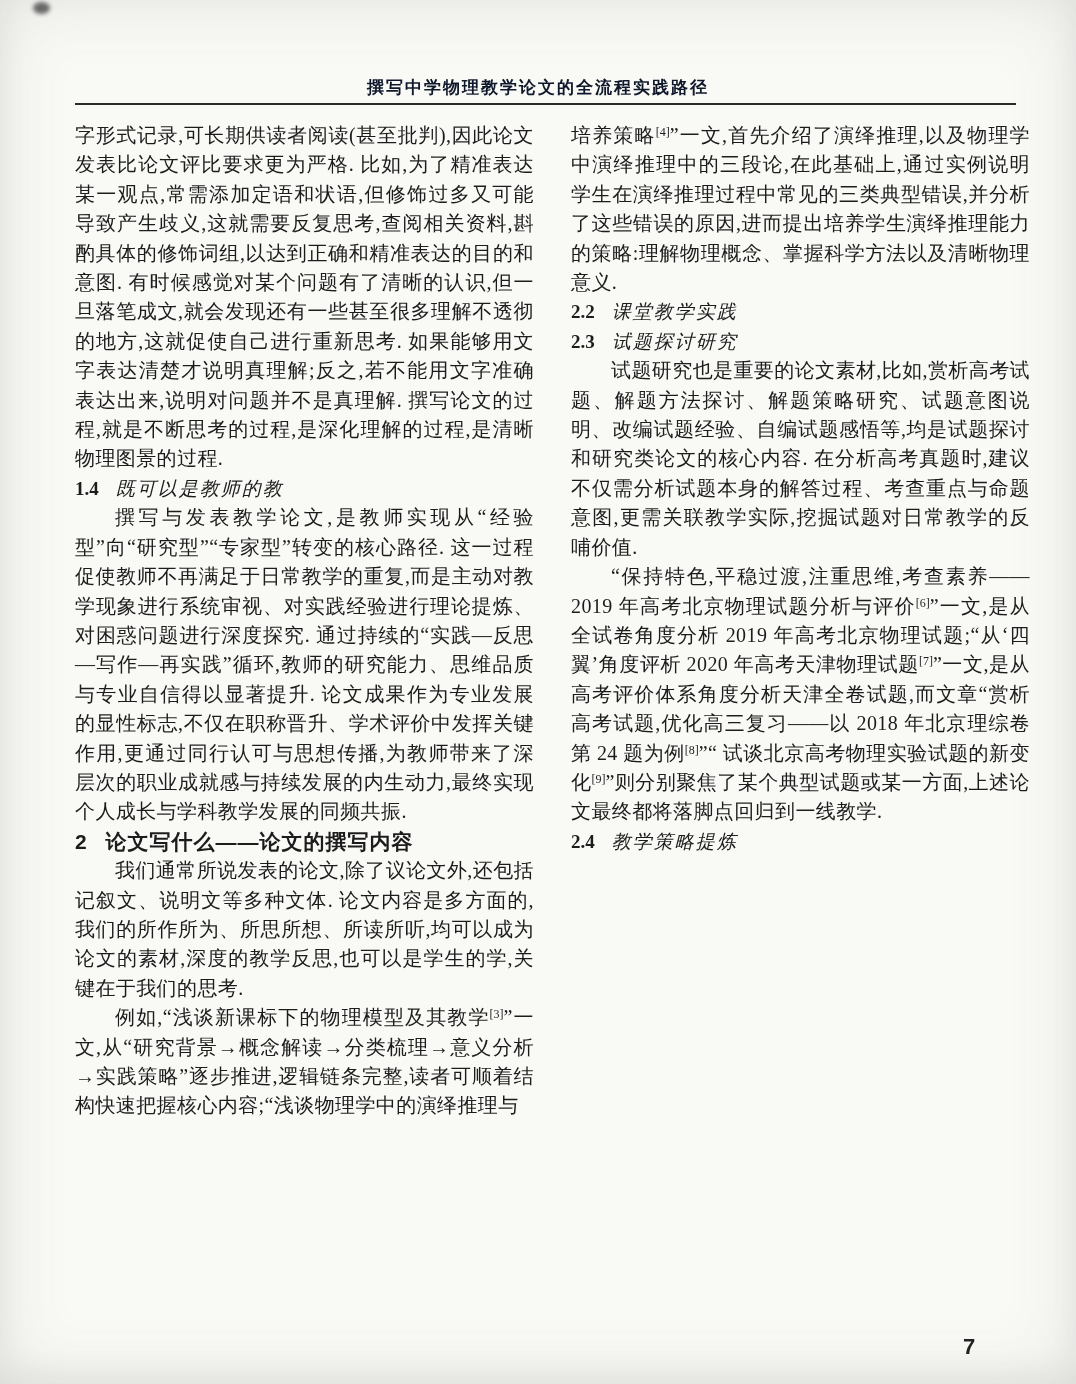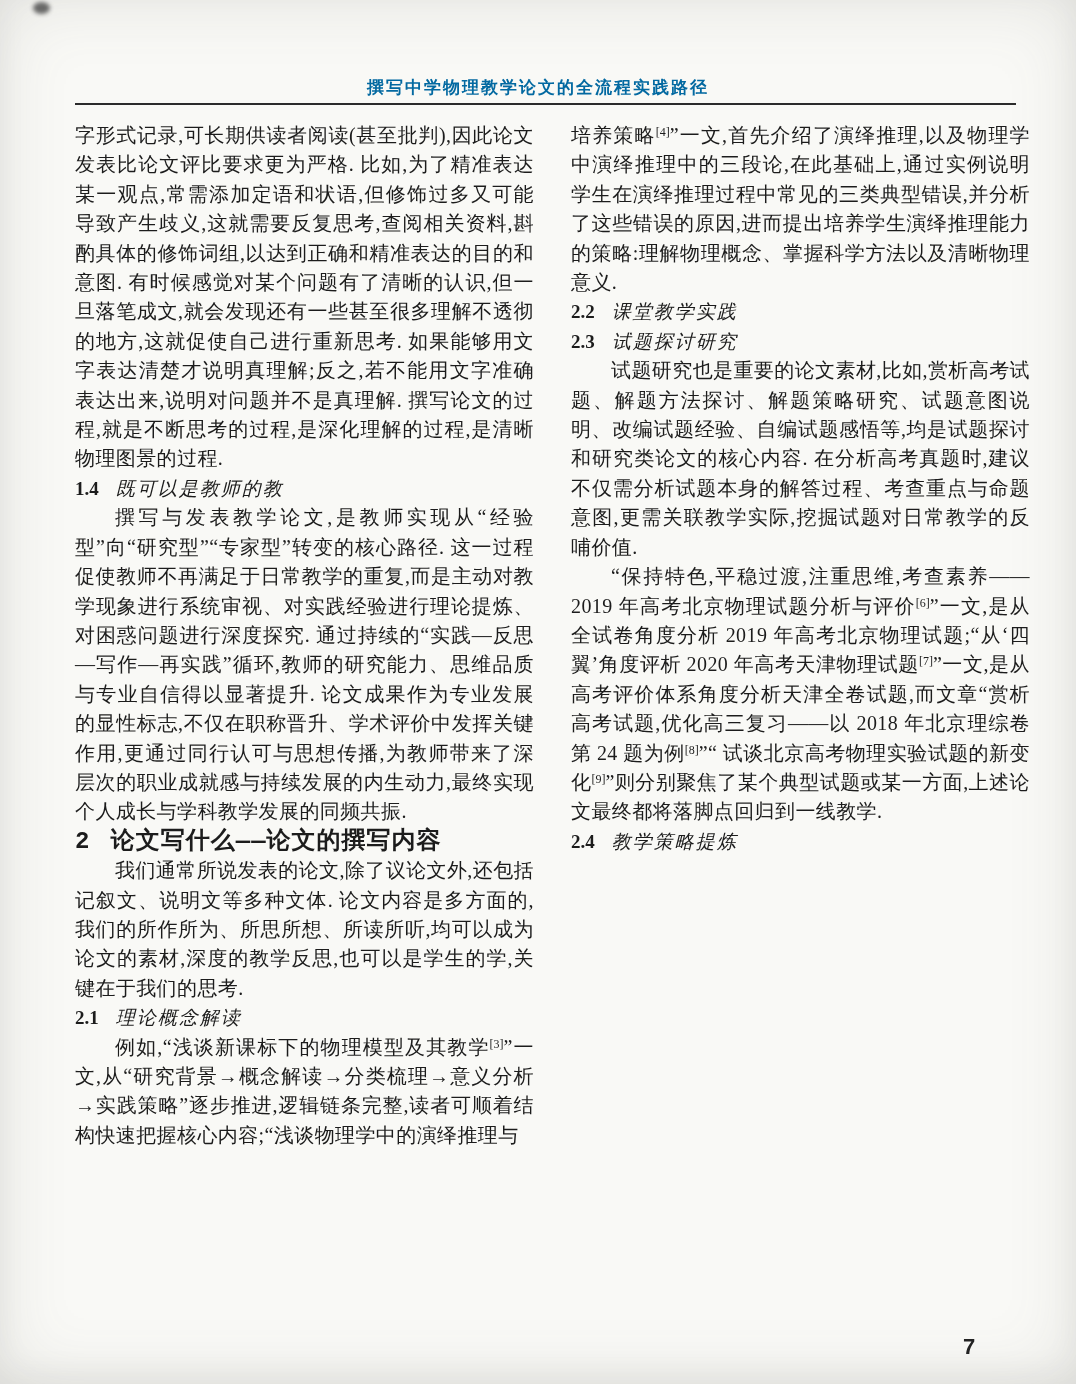--- a/index.html
+++ b/index.html
@@ -31,21 +31,21 @@
   }
   .header-title {
     position: absolute;
     top: 76px;
     left: 0;
     width: 100%;
     text-align: center;
     font-size: 17px;
     font-weight: 600;
     letter-spacing: 2px;
-    color: #0369a1;
+    color: #0f172a;
   }
   .header-rule {
     position: absolute;
     top: 103px;
     left: 75px;
     right: 60px;
     height: 2px;
     background: #2b2b2b;
   }
   .columns {
@@ -82,23 +82,23 @@
   .sub-heading .h-num {
     font-weight: 700;
     margin-right: 0.9em;
     letter-spacing: 0;
   }
   .sub-heading .h-title {
     font-style: italic;
     letter-spacing: 2px;
   }
   .main-heading {
-    font-family: Liberation Mono, monospace;
+    font-family: Liberation Sans, sans-serif;
     font-weight: 700;
-    font-size: 24px;
+    font-size: 21px;
     letter-spacing: 1px;
   }
   .main-heading .h-num {
     margin-right: 0.85em;
   }
   .page-number {
     position: absolute;
     top: 1334px;
     left: 963px;
     font-size: 22px;
@@ -114,21 +114,20 @@
   <div class="scan-speck"></div>
   <div class="header-title">撰写中学物理教学论文的全流程实践路径</div>
   <div class="header-rule"></div>
   <div class="columns">
     <div class="col" id="col-left">
         <p class="para">字形式记录,可长期供读者阅读(甚至批判),因此论文发表比论文评比要求更为严格. 比如,为了精准表达某一观点,常需添加定语和状语,但修饰过多又可能导致产生歧义,这就需要反复思考,查阅相关资料,斟酌具体的修饰词组,以达到正确和精准表达的目的和意图. 有时候感觉对某个问题有了清晰的认识,但一旦落笔成文,就会发现还有一些甚至很多理解不透彻的地方,这就促使自己进行重新思考. 如果能够用文字表达清楚才说明真理解;反之,若不能用文字准确表达出来,说明对问题并不是真理解. 撰写论文的过程,就是不断思考的过程,是深化理解的过程,是清晰物理图景的过程.</p>
         <div class="sub-heading"><span class="h-num">1.4</span><span class="h-title">既可以是教师的教</span></div>
         <p class="para indent">撰写与发表教学论文,是教师实现从“经验型”向“研究型”“专家型”转变的核心路径. 这一过程促使教师不再满足于日常教学的重复,而是主动对教学现象进行系统审视、对实践经验进行理论提炼、对困惑问题进行深度探究. 通过持续的“实践—反思—写作—再实践”循环,教师的研究能力、思维品质与专业自信得以显著提升. 论文成果作为专业发展的显性标志,不仅在职称晋升、学术评价中发挥关键作用,更通过同行认可与思想传播,为教师带来了深层次的职业成就感与持续发展的内生动力,最终实现个人成长与学科教学发展的同频共振.</p>
         <div class="main-heading"><span class="h-num">2</span><span class="h-title">论文写什么——论文的撰写内容</span></div>
         <p class="para indent">我们通常所说发表的论文,除了议论文外,还包括记叙文、说明文等多种文体. 论文内容是多方面的,我们的所作所为、所思所想、所读所听,均可以成为论文的素材,深度的教学反思,也可以是学生的学,关键在于我们的思考.</p>
-        <div class="sub-heading"><span class="h-num">2.1</span><span class="h-title">理论概念解读</span></div>
         <p class="para indent">例如,“浅谈新课标下的物理模型及其教学<span class="sup">[3]</span>”一文,从“研究背景→概念解读→分类梳理→意义分析→实践策略”逐步推进,逻辑链条完整,读者可顺着结构快速把握核心内容;“浅谈物理学中的演绎推理与</p>
       </div>
     <div class="col" id="col-right">
         <p class="para">培养策略<span class="sup">[4]</span>”一文,首先介绍了演绎推理,以及物理学中演绎推理中的三段论,在此基础上,通过实例说明学生在演绎推理过程中常见的三类典型错误,并分析了这些错误的原因,进而提出培养学生演绎推理能力的策略:理解物理概念、掌握科学方法以及清晰物理意义.</p>
         <div class="sub-heading"><span class="h-num">2.2</span><span class="h-title">课堂教学实践</span></div>
         <div class="sub-heading"><span class="h-num">2.3</span><span class="h-title">试题探讨研究</span></div>
         <p class="para indent">试题研究也是重要的论文素材,比如,赏析高考试题、解题方法探讨、解题策略研究、试题意图说明、改编试题经验、自编试题感悟等,均是试题探讨和研究类论文的核心内容. 在分析高考真题时,建议不仅需分析试题本身的解答过程、考查重点与命题意图,更需关联教学实际,挖掘试题对日常教学的反哺价值.</p>
         <p class="para indent">“保持特色,平稳过渡,注重思维,考查素养——2019 年高考北京物理试题分析与评价<span class="sup">[6]</span>”一文,是从全试卷角度分析 2019 年高考北京物理试题;“从‘四翼’角度评析 2020 年高考天津物理试题<span class="sup">[7]</span>”一文,是从高考评价体系角度分析天津全卷试题,而文章“赏析高考试题,优化高三复习——以 2018 年北京理综卷第 24 题为例<span class="sup">[8]</span>”“ 试谈北京高考物理实验试题的新变化<span class="sup">[9]</span>”则分别聚焦了某个典型试题或某一方面,上述论文最终都将落脚点回归到一线教学.</p>
         <div class="sub-heading"><span class="h-num">2.4</span><span class="h-title">教学策略提炼</span></div>
       </div>

